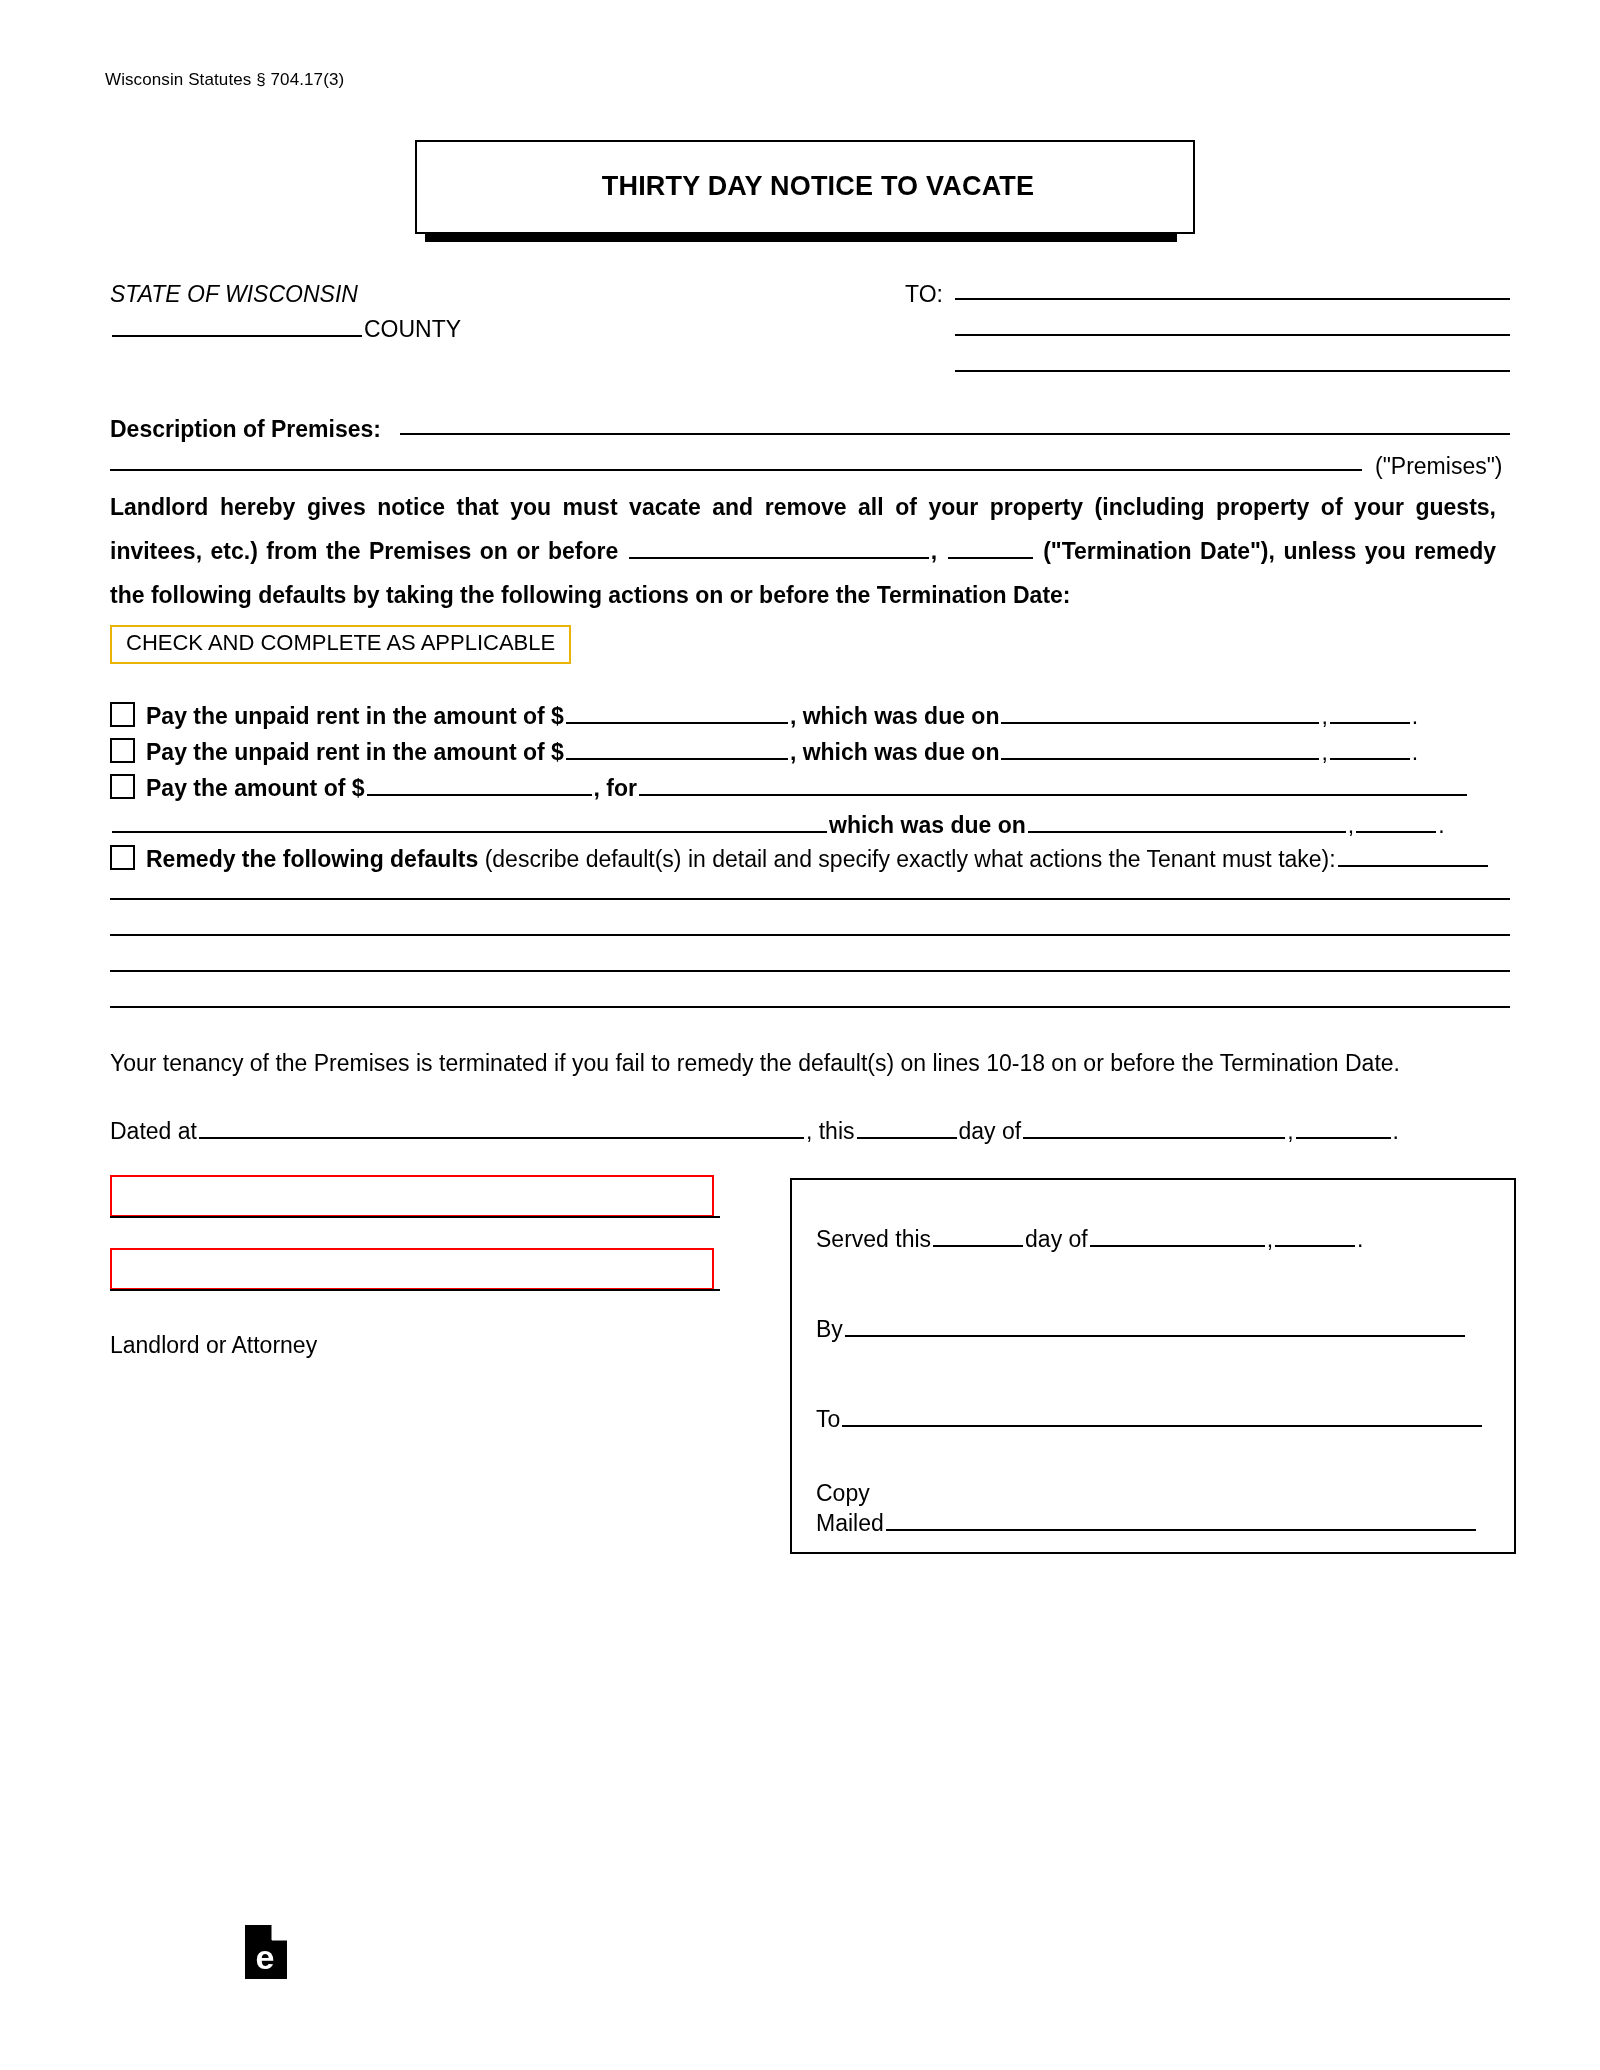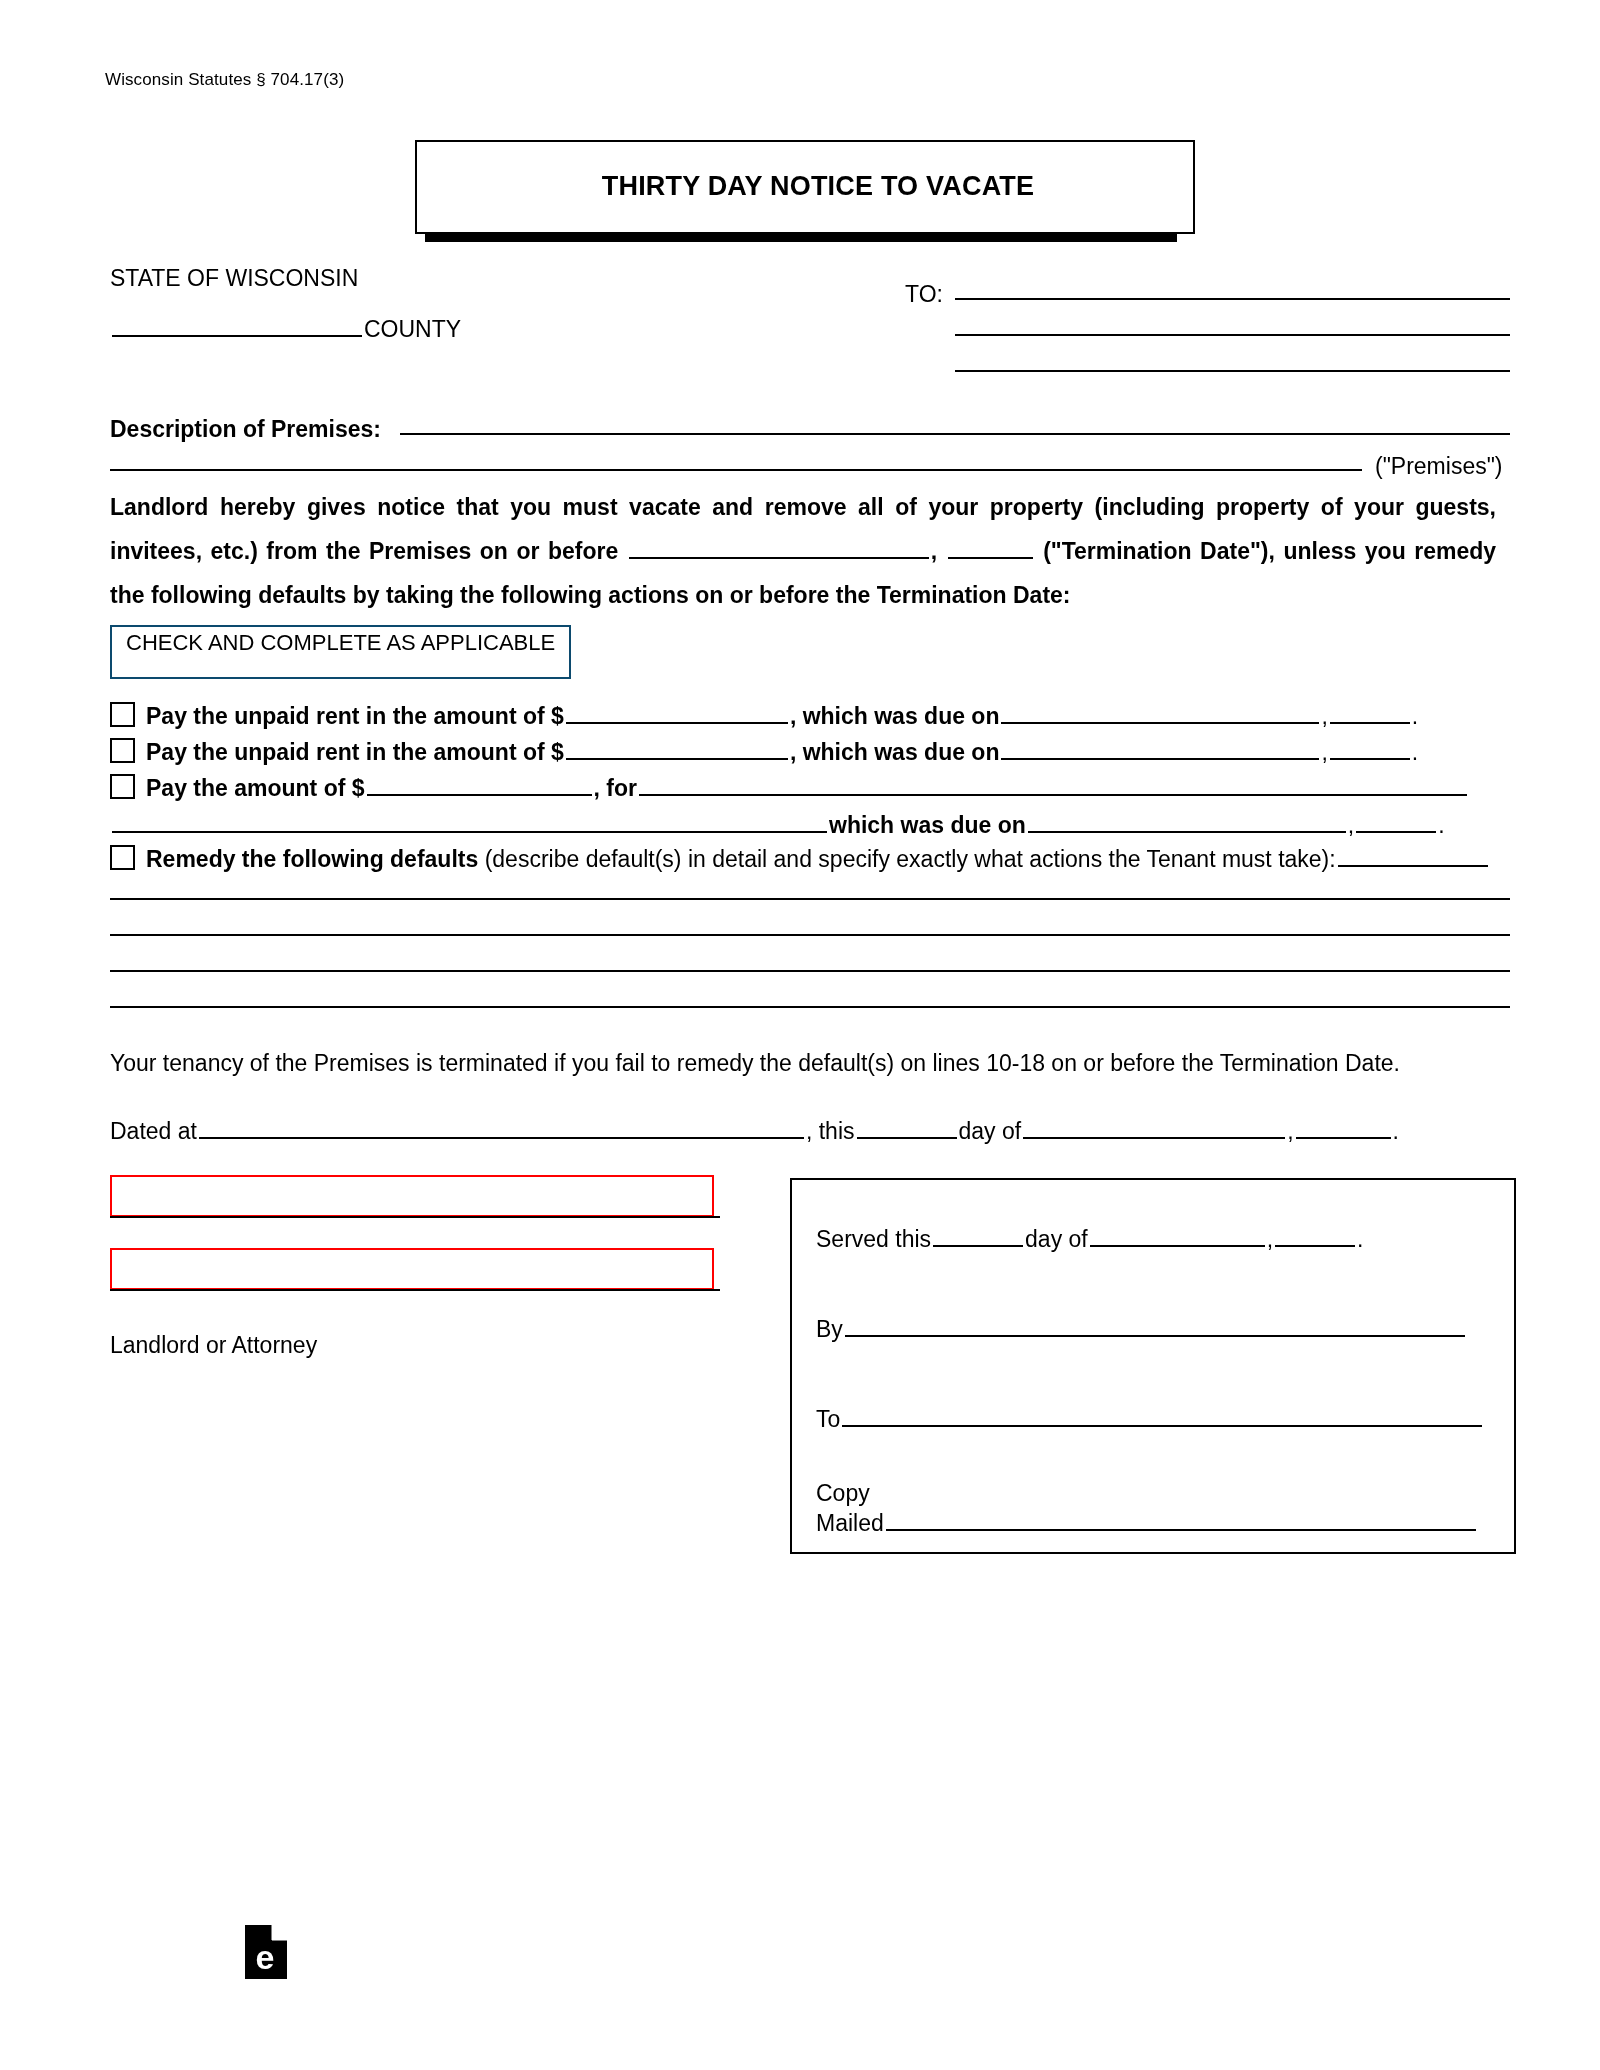--- a/index.html
+++ b/index.html
@@ -83,21 +83,21 @@
     vertical-align: baseline;
     margin: 0 2px;
   }
   .rule {
     position: absolute;
     border-bottom: 2px solid #000000;
     height: 0;
   }
 
   
-  .state-line { position: absolute; left: 110px; top: 264px; }
+  .state-line { position: absolute; left: 110px; top: 280px; font-style: italic; }
   .county-line { position: absolute; left: 110px; top: 315px; }
 
   
   .to-label { position: absolute; left: 905px; top: 280px; }
 
   
   .premises-label { position: absolute; left: 110px; top: 415px; }
   .premises-tag   { position: absolute; left: 1375px; top: 452px; }
 
   
@@ -111,22 +111,22 @@
     line-height: 44px;
     text-align: justify;
     text-justify: inter-word;
   }
 
   
   .check-box-hdr {
     position: absolute;
     left: 110px;
     top: 625px;
-    border: 2px solid #0c4a6e;
-    padding: 3px 14px 21px 14px;
+    border: 2px solid #eab308;
+    padding: 3px 14px 6px 14px;
     font-size: 22px;
     background: #ffffff;
   }
 
   
   .cb {
     display: inline-block;
     width: 21px;
     height: 21px;
     border: 2px solid #000000;

